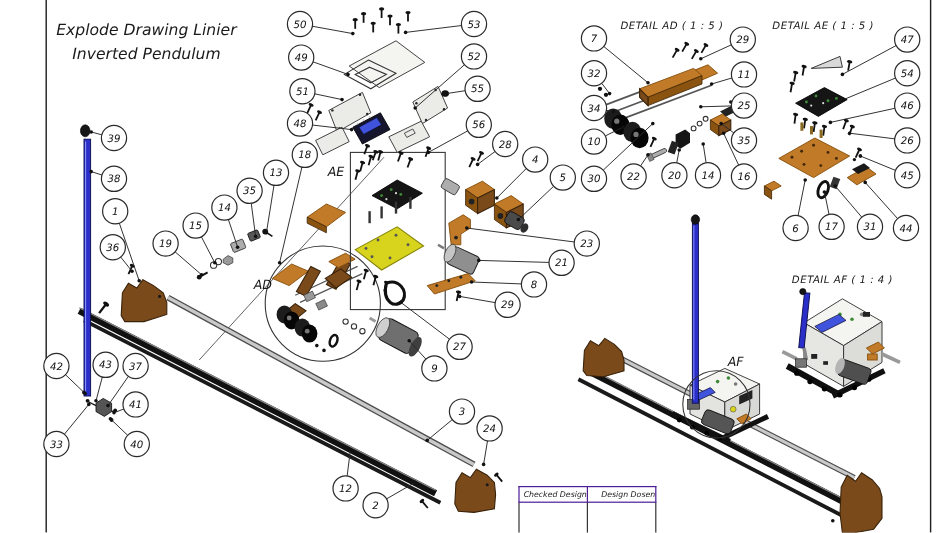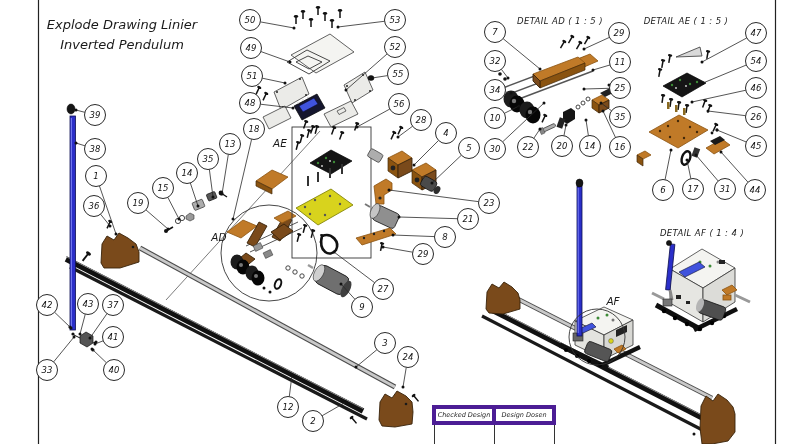--- a/index.html
+++ b/index.html
@@ -21,22 +21,22 @@
   .f-blue{fill:var(--blue);stroke:var(--blue_dark);stroke-width:.8}
   .f-lcd{fill:var(--lcd);stroke:#0a0a30;stroke-width:.6}
   .f-pcb{fill:var(--pcb);stroke:#000;stroke-width:.7}
   .f-panel{fill:var(--panel);stroke:#3c3c3c;stroke-width:.8}
   .f-panel2{fill:#f4f4f1;stroke:#3c3c3c;stroke-width:.8}
   .f-metal{fill:var(--metal);stroke:#3a3a3a;stroke-width:.7}
   .f-metaldark{fill:#585858;stroke:#151515;stroke-width:.7}
   .f-dark{fill:#161616;stroke:#000;stroke-width:.5}
   .f-green{fill:var(--pcb_green)}
   .check{position:absolute;left:432px;top:405px;border-collapse:collapse;table-layout:fixed;background:#fff}
-  .check th{border:4px solid #4c1d95;font:italic 6.5px "DejaVu Sans",sans-serif;font-weight:normal;
-            width:56px;height:12px;padding:0;color:#222;text-align:center}
+  .check th{border:1px solid #4c1d95;font:italic 6.5px "DejaVu Sans",sans-serif;font-weight:normal;
+            width:56px;height:12px;padding:0;color:#222;text-align:right}
   .check td{border:1px solid #333;height:40px;padding:0}
 </style>
 </head>
 <body>
 
 <div class="sheet">
 <svg id="drawing" width="790" height="444" viewBox="0 0 790 444">
   <defs>
     <g id="screwV">
       <line x1="0" y1="0" x2="0" y2="7" stroke="#111" stroke-width="1.5"></line>

